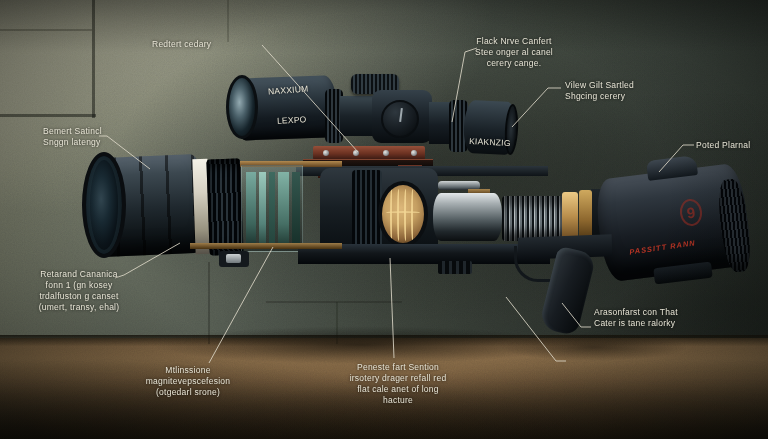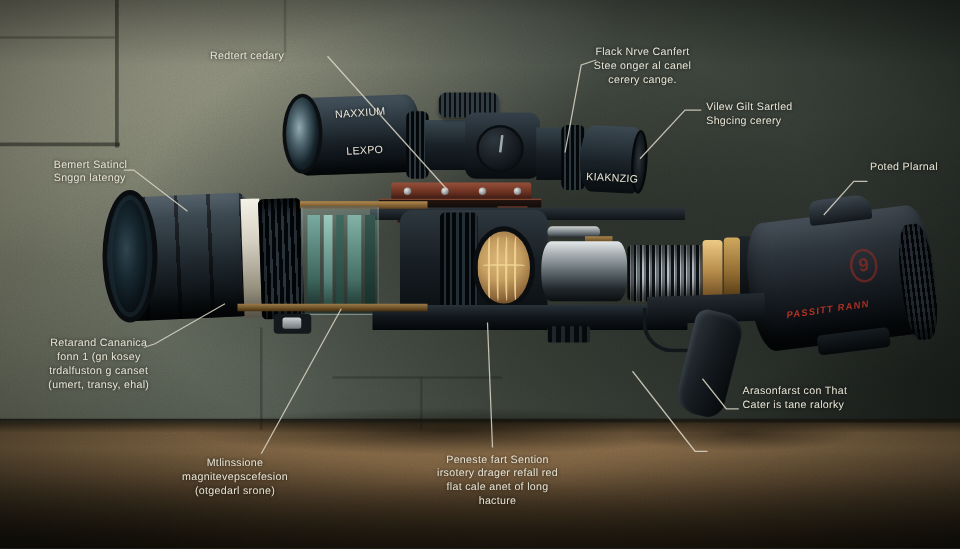--- a/index.html
+++ b/index.html
@@ -147,24 +147,24 @@
   .guard{left:514px;top:246px;width:42px;height:36px;border:3px solid #12171b;border-top:none;border-right:none;
     border-radius:0 0 0 24px;}
   .grip{left:548px;top:249px;width:39px;height:84px;transform:rotate(14deg);border-radius:10px 16px 14px 18px;
     background:linear-gradient(100deg,#2e353b 0%,#171c21 45%,#06090b 100%);
     box-shadow:inset 2px 2px 4px rgba(120,135,145,.25);}
 
   
   .leaders{left:0;top:0;z-index:9;pointer-events:none;}
   .label{z-index:10;color:#e8e5d6;font-size:8.5px;line-height:1.3;letter-spacing:.25px;
     white-space:pre-line;text-shadow:0 0 3px rgba(0,0,0,.75);}
-  .la-redtert{left:168px;top:39px;}
+  .la-redtert{left:152px;top:39px;}
   .la-flack{left:456px;top:36px;width:116px;text-align:center;}
   .la-vilew{left:565px;top:80px;}
-  .la-poted{left:696px;top:128px;}
+  .la-poted{left:696px;top:140px;}
   .la-bemert{left:43px;top:126px;}
   .la-retarand{left:35px;top:269px;width:88px;text-align:center;}
   .la-mtlin{left:140px;top:365px;width:96px;text-align:center;}
   .la-peneste{left:340px;top:362px;width:116px;text-align:center;}
   .la-camof{left:556px;top:356px;width:98px;text-align:center;}
   .la-arason{left:594px;top:307px;}
 
   .vignette{left:0;top:0;width:768px;height:439px;z-index:8;pointer-events:none;
     background:
       linear-gradient(180deg,rgba(0,0,0,.3),rgba(0,0,0,0) 12%),

